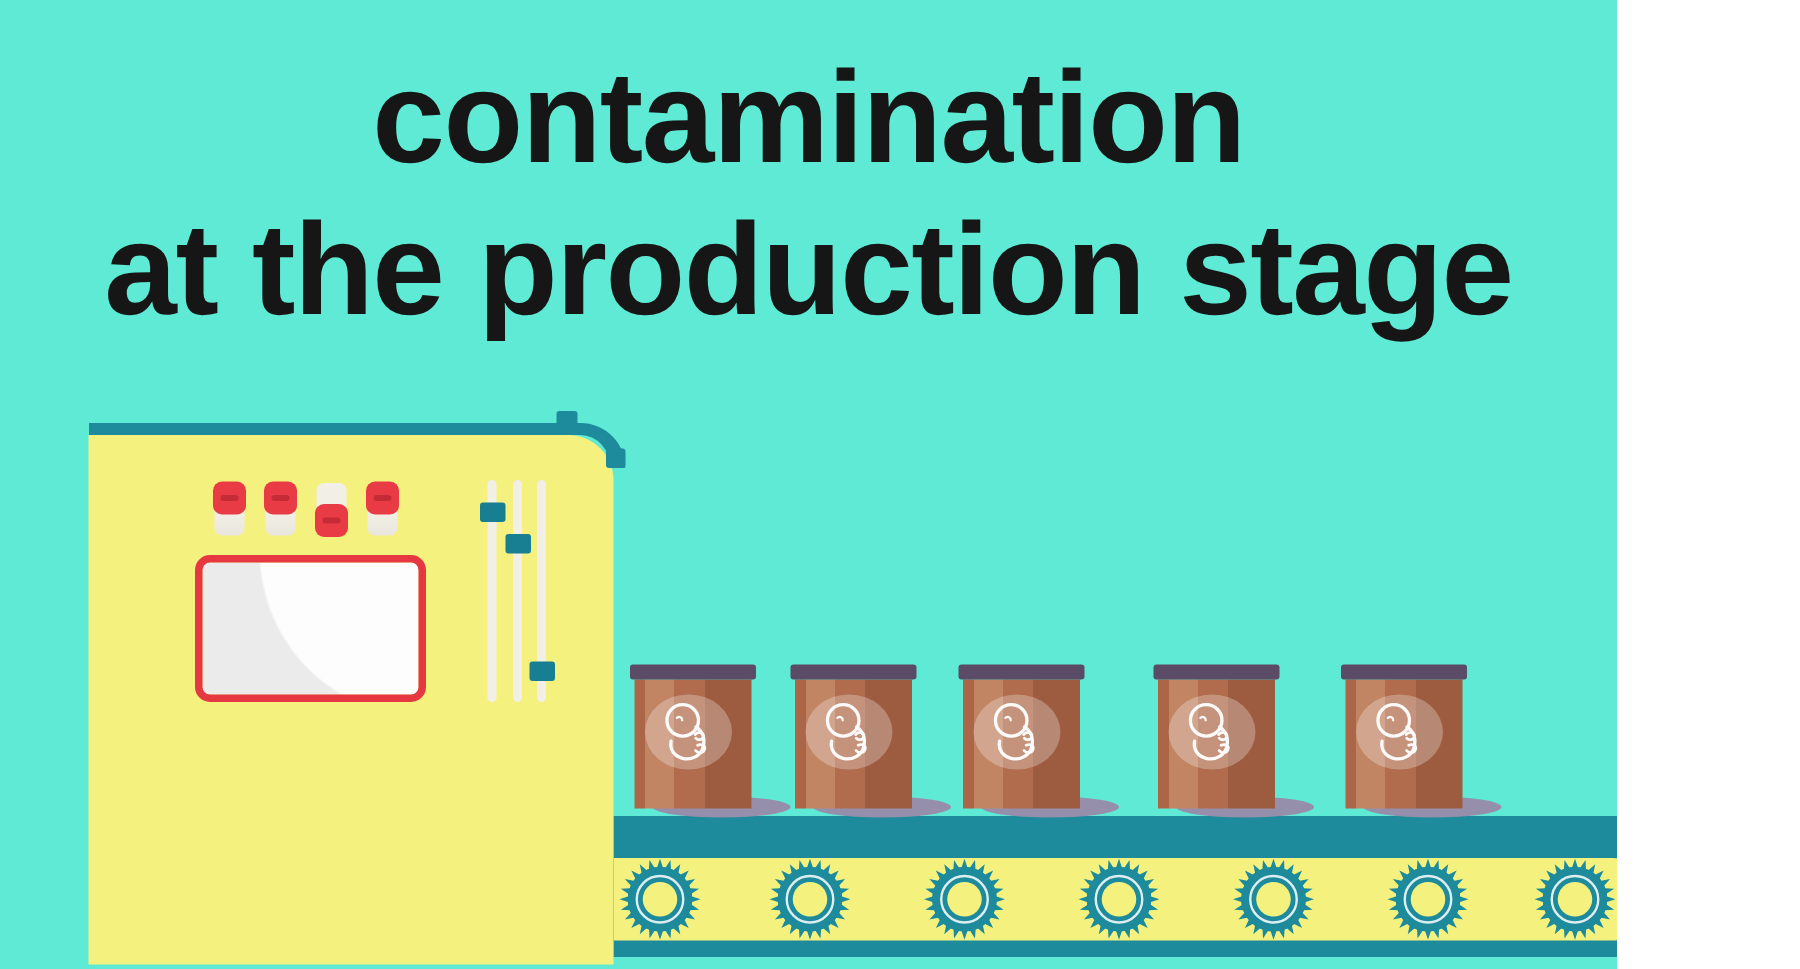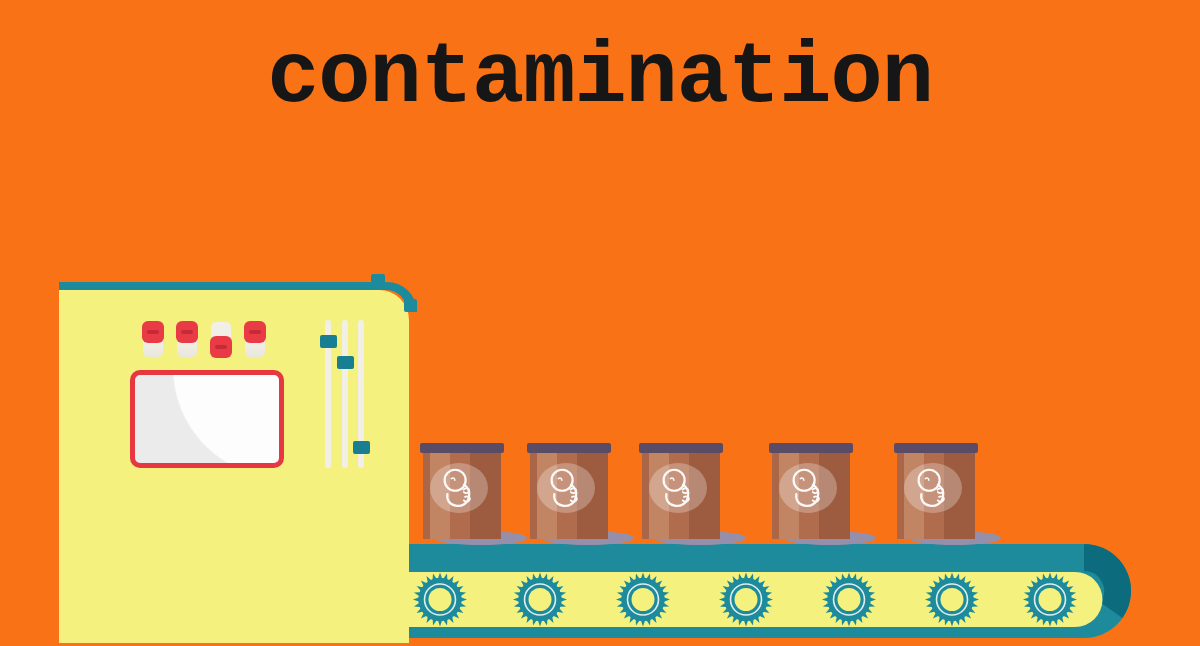--- a/index.html
+++ b/index.html
@@ -1,17 +1,17 @@
 <!DOCTYPE html>
 <html style="--yellow: #f4f17e; --teal: #1d8b9c; --teal-dark: #0d6b7e; --teal-dk2: #177f91; --red: #e93b46; --red-dark: #c52b37; --screen-border: #e63840; --can-lid: #5a4b66; --can-base: #b06c4c; --can-light: #c28564; --can-dark: #9d5c3f; --shadow: #968fac; --track-white: #f2efe7; --text: #161616;"><head>
 <meta charset="utf-8">
 <style>
   html,body{margin:0;padding:0;background:#fff;}
-  .stage{position:relative;width:1200px;height:646px;background:#f97316;overflow:hidden;
-         font-family:Liberation Mono, monospace;}
+  .stage{position:relative;width:1078px;height:646px;background:#5eead4;overflow:hidden;
+         font-family:Liberation Sans, sans-serif;}
   
   .title{position:absolute;top:28px;left:0;width:100%;text-align:center;
          font-weight:bold;color:var(--text,#161616);font-size:87px;line-height:101px;letter-spacing:-1px;}
   
   .machine-body{position:absolute;left:59px;top:290px;width:350px;height:353px;
                 background:var(--yellow);border-top-right-radius:30px;}
   .machine-topbar{position:absolute;left:59px;top:282px;width:358px;height:30px;box-sizing:border-box;
                   border-top:8px solid var(--teal);border-right:10px solid var(--teal);
                   border-top-right-radius:30px;}
   .machine-knob{position:absolute;left:371px;top:274px;width:14px;height:9px;
@@ -52,20 +52,21 @@
              background:rgba(255,255,255,0.27);border-radius:50%;
              display:flex;align-items:center;justify-content:center;}
 </style>
 </head>
 <body>
 
 <div class="stage">
 
   <div class="title">
     <div>contamination</div>
+    <div>at the production stage</div>
   </div>
 
   <div>
     <div class="machine-body"></div>
     <div class="machine-topbar"></div>
     <div class="machine-knob"></div>
     <div class="machine-tab"></div>
     <div id="toggles">
         <div class="toggle up" style="left: 142px;">
           <div class="track"></div>

